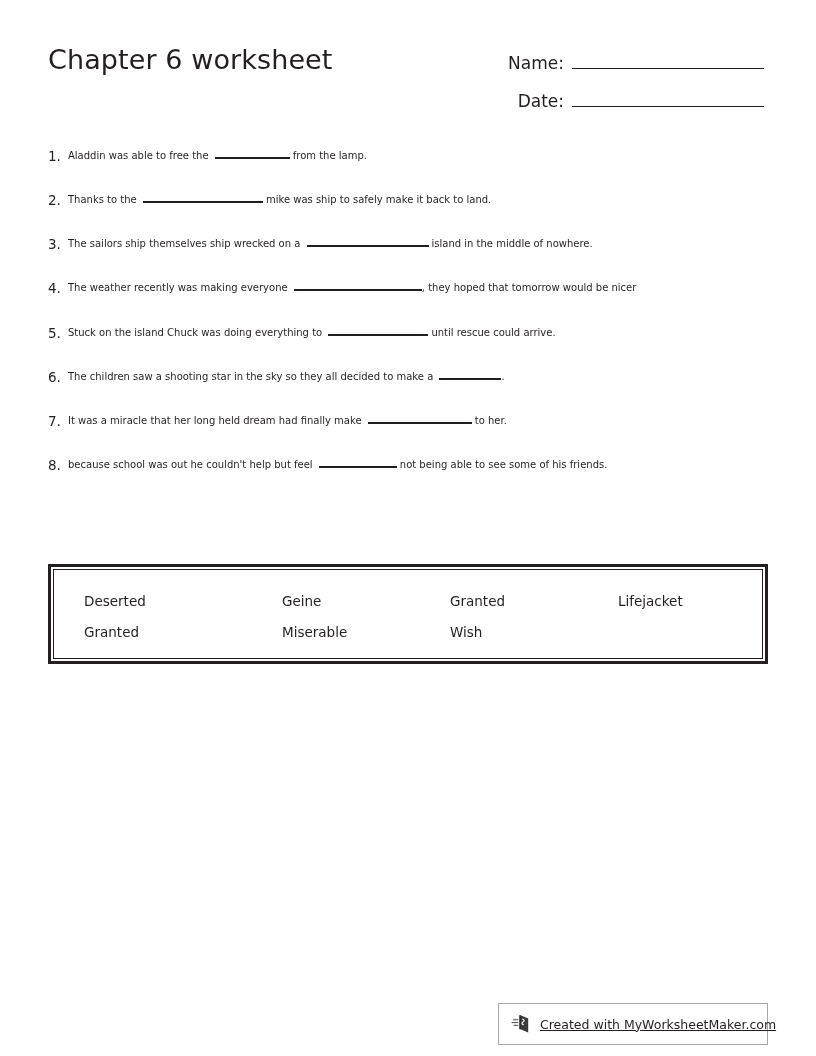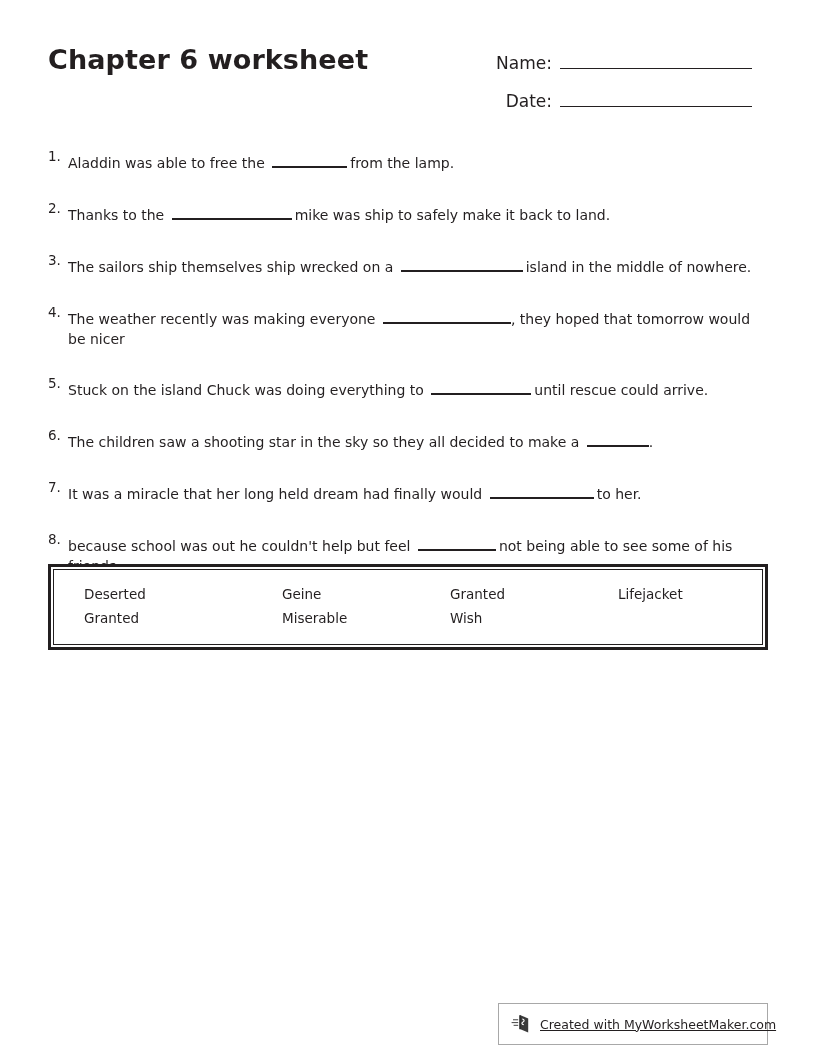--- a/index.html
+++ b/index.html
@@ -27,28 +27,28 @@
     left: 48px;
     top: 44px;
     right: 48px;
     height: 80px;
   }
   .worksheet-title {
     position: absolute;
     left: 0;
     top: 0;
     font-size: 27px;
-    font-weight: 700;
+    font-weight: 400;
     letter-spacing: 0.1px;
     color: #231f20;
     white-space: nowrap;
   }
   .meta-fields {
     position: absolute;
-    right: 16px;
+    right: 4px;
     top: 4px;
     width: 272px;
   }
   .meta-row {
     display: flex;
     align-items: baseline;
     justify-content: flex-end;
     height: 38px;
   }
   .meta-label {
@@ -80,23 +80,22 @@
   }
   .q-num {
     width: 20px;
     flex: 0 0 20px;
     font-size: 13.5px;
     color: #231f20;
     padding-top: 1px;
   }
   .q-body {
     flex: 1 1 auto;
-    font-size: 14px;
-    color: #231f20;
-    margin-top: 8px;
+    font-size: 10px;
+    color: #231f20;
   }
   .blank {
     display: inline-block;
     border-bottom: 2px solid #231f20;
     height: 11px;
     vertical-align: baseline;
     margin: 0 3px;
   }
 
   
@@ -109,20 +108,21 @@
     background: #ffffff;
     padding: 2px;
     box-sizing: border-box;
   }
   .wordbank-inner {
     border: 1px solid #231f20;
     padding: 12px 0 14px 0;
   }
   .wb-row {
     display: flex;
+    margin-top: 7px;
   }
   .wb-cell {
     width: 168px;
     flex: 0 0 168px;
     font-size: 13.5px;
     color: #231f20;
     padding: 4px 0;
   }
   .wb-cell:first-child {
     padding-left: 30px;
@@ -198,21 +198,21 @@
       <div class="question">
         <span class="q-num">5.</span>
         <span class="q-body"><span>Stuck on the island Chuck was doing everything to</span> <span class="blank" style="width: 100px;"></span><span>until rescue could arrive.</span></span>
       </div>
       <div class="question">
         <span class="q-num">6.</span>
         <span class="q-body"><span>The children saw a shooting star in the sky so they all decided to make a</span> <span class="blank" style="width: 62px;"></span><span style="margin-left: -3px;">.</span></span>
       </div>
       <div class="question">
         <span class="q-num">7.</span>
-        <span class="q-body"><span>It was a miracle that her long held dream had finally would</span> <span class="blank" style="width: 104px;"></span><span>to her.</span></span>
+        <span class="q-body"><span>It was a miracle that her long held dream had finally make</span> <span class="blank" style="width: 104px;"></span><span>to her.</span></span>
       </div>
       <div class="question">
         <span class="q-num">8.</span>
         <span class="q-body"><span>because school was out he couldn't help but feel</span> <span class="blank" style="width: 78px;"></span><span>not being able to see some of his friends.</span></span>
       </div>
     </div>
 
   <div class="wordbank">
     <div class="wordbank-inner">
         <div class="wb-row">

